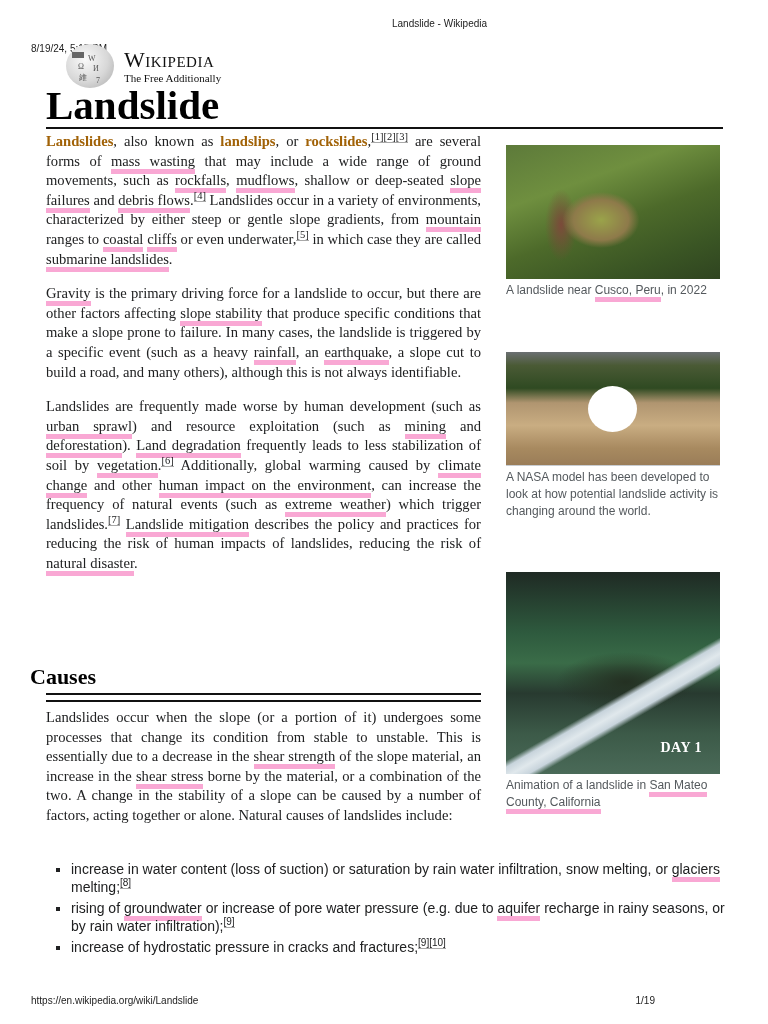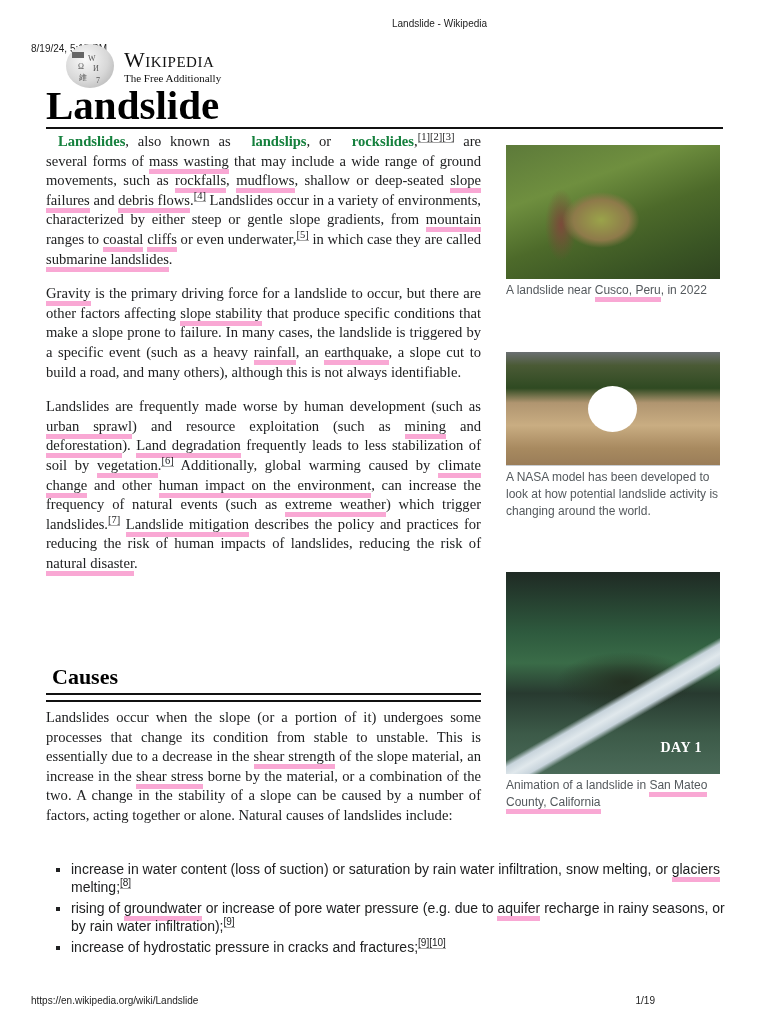--- a/index.html
+++ b/index.html
@@ -30,25 +30,25 @@
   .wordmark { margin-left: 10px; line-height: 1; }
   .wordmark .name { font-family: "Liberation Serif", serif; font-size: 22px; letter-spacing: 0.5px; color: #111; font-variant: small-caps; }
   .wordmark .tag { font-family: "Liberation Serif", serif; font-size: 11px; color: #111; margin-top: 2px; }
 
   h1.page-title { position: absolute; left: 46px; top: 86px; font-family: "Liberation Serif", serif;
     font-weight: bold; font-size: 41px; color: #000; line-height: 38px; }
   .title-rule { position: absolute; left: 46px; top: 127px; width: 677px; height: 2px; background: #111; }
 
   .main { position: absolute; left: 46px; top: 132px; width: 435px; }
   .main p { font-size: 14.6px; line-height: 19.6px; text-align: justify; margin-bottom: 15px; }
-  .main p b { color: #15803d; margin-left: 12px; }
+  .main p b { color: #a16207; }
   a.lk { color: #202122; text-decoration: none; border-bottom: 5px solid #f9a8d4; }
   sup.ref { font-size: 10.5px; line-height: 0; vertical-align: super; border-bottom: 1px solid #a8a8a8; }
 
-  h2.section { position: absolute; left: 52px; top: 663px; font-family: "Liberation Serif", serif;
+  h2.section { position: absolute; left: 30px; top: 663px; font-family: "Liberation Serif", serif;
     font-size: 22px; font-weight: bold; color: #000; line-height: 28px; }
   .sec-rule1 { position: absolute; left: 46px; top: 693px; width: 435px; height: 2px; background: #111; }
   .sec-rule2 { position: absolute; left: 46px; top: 700px; width: 435px; height: 2px; background: #111; }
 
   .causes { position: absolute; left: 46px; top: 708px; width: 435px; }
   .causes p { font-size: 14.6px; line-height: 19.6px; text-align: justify; }
 
   ul.bullets { position: absolute; left: 56px; top: 860px; width: 670px; list-style: none;
     font-family: "Liberation Sans", sans-serif; font-size: 14px; line-height: 18px; color: #202122; }
   ul.bullets li { position: relative; padding-left: 15px; margin-bottom: 3px; }

